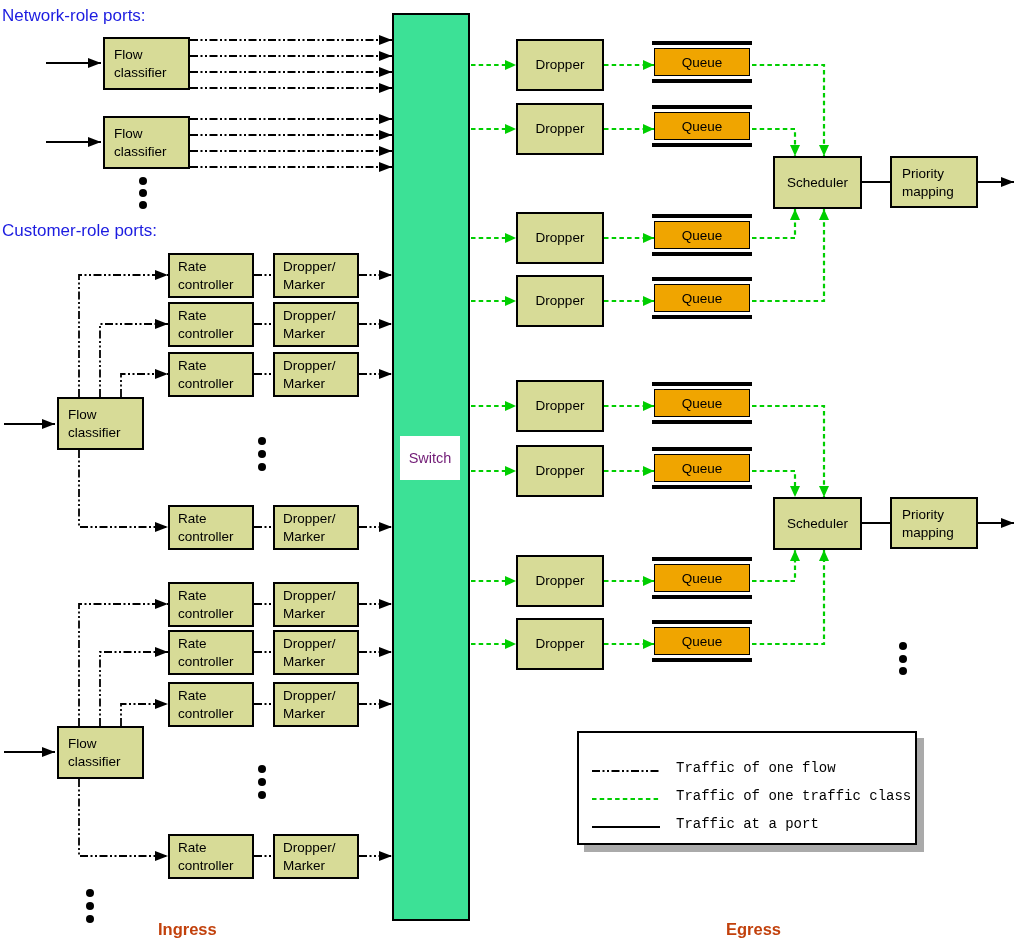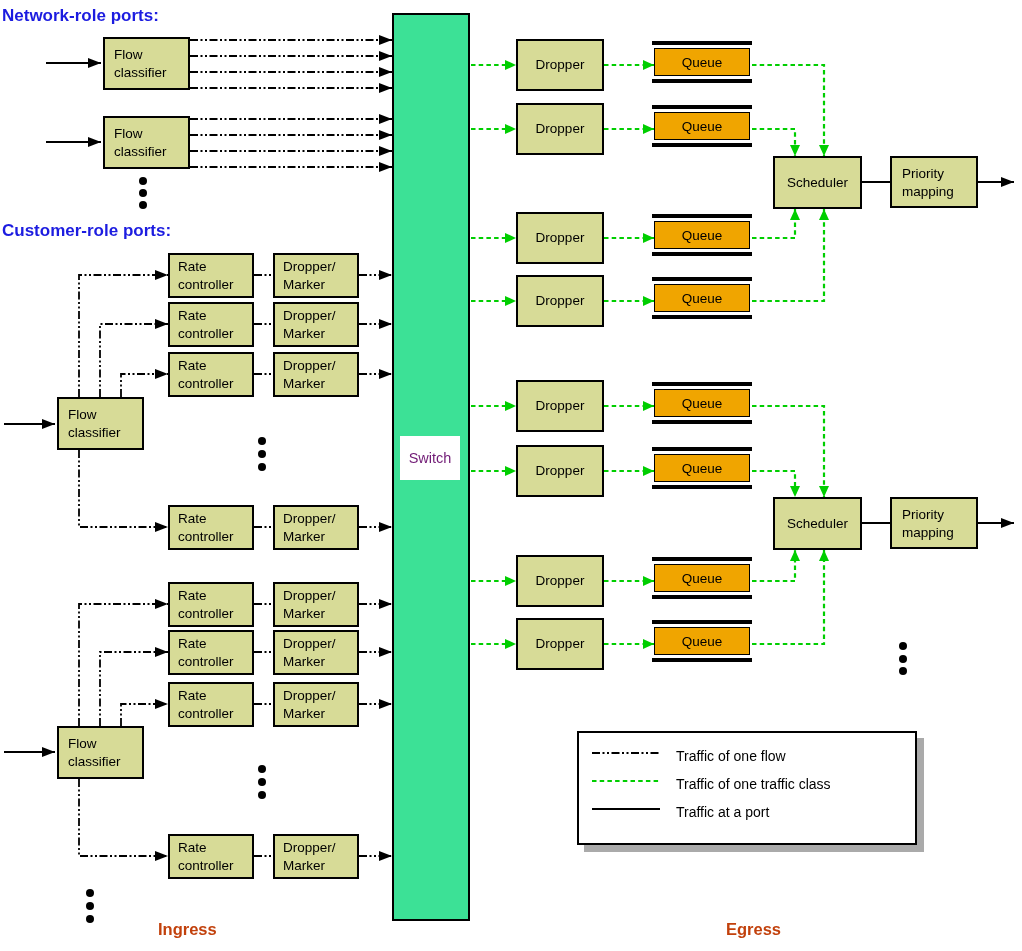--- a/index.html
+++ b/index.html
@@ -1,19 +1,19 @@
 <!DOCTYPE html>
 <html><head>
 <meta charset="utf-8">
 <style>
   html,body{margin:0;padding:0;background:#fff;}
   #canvas{position:relative;width:1022px;height:951px;background:#fff;
           font-family:"Liberation Sans", sans-serif;overflow:hidden;}
   #wires{position:absolute;left:0;top:0;z-index:1;}
-  .heading{position:absolute;z-index:3;color:#1c1ce0;font-weight:bold;font-size:17px;white-space:nowrap;}
+  .heading{position:absolute;z-index:3;color:#1c1ce0;font-weight:normal;font-size:17px;white-space:nowrap;}
   .footlbl{position:absolute;z-index:3;color:#c2410c;font-weight:bold;font-size:16.5px;white-space:nowrap;}
   .module{position:absolute;z-index:2;background:#d7db97;border:2px solid #000;
           box-sizing:border-box;color:#000;font-size:13.5px;line-height:1.32;}
   .fc{width:87px;height:53px;padding:7px 0 0 9px;}
   .rc,.dm{width:86px;height:45px;padding:3px 0 0 8px;}
   .drp{width:88px;height:52px;display:flex;align-items:center;justify-content:center;}
   .sched{width:89px;height:53px;display:flex;align-items:center;justify-content:center;}
   .pm{width:88px;height:52px;padding:7px 0 0 10px;}
   .switch{position:absolute;z-index:2;left:392px;top:13px;width:78px;height:908px;
           background:#3ce196;border:2.5px solid #000;box-sizing:border-box;}
@@ -22,21 +22,21 @@
           font-size:14.5px;color:#701a75;}
   .queue{position:absolute;z-index:2;width:100px;height:42px;}
   .queue .bar{position:absolute;left:0;right:0;height:4px;background:#000;}
   .queue .bar.top{top:0;} .queue .bar.bot{bottom:0;}
   .queue .cell{position:absolute;left:2px;right:2px;top:7px;bottom:7px;background:#f0a500;
           border:1.5px solid #000;display:flex;align-items:center;justify-content:center;
           font-size:13.5px;color:#000;}
   .legend{position:absolute;z-index:3;left:577px;top:731px;width:340px;height:114px;
           background:#fff;border:2px solid #000;box-sizing:border-box;
           box-shadow:7px 7px 0 #aaaaaa;padding:15px 0 0 12px;}
-  .legend-row{display:flex;align-items:flex-start;height:28px;}
+  .legend-row{display:flex;align-items:flex-end;height:28px;font-family:Liberation Mono, monospace;}
   .legend-row svg{flex:0 0 auto;margin-right:15px;}
   .legend-row span{font-size:14px;color:#000;}
 </style>
 </head>
 <body>
 
 <div id="canvas">
 
   <svg id="wires" width="1022" height="951">
     <defs>

